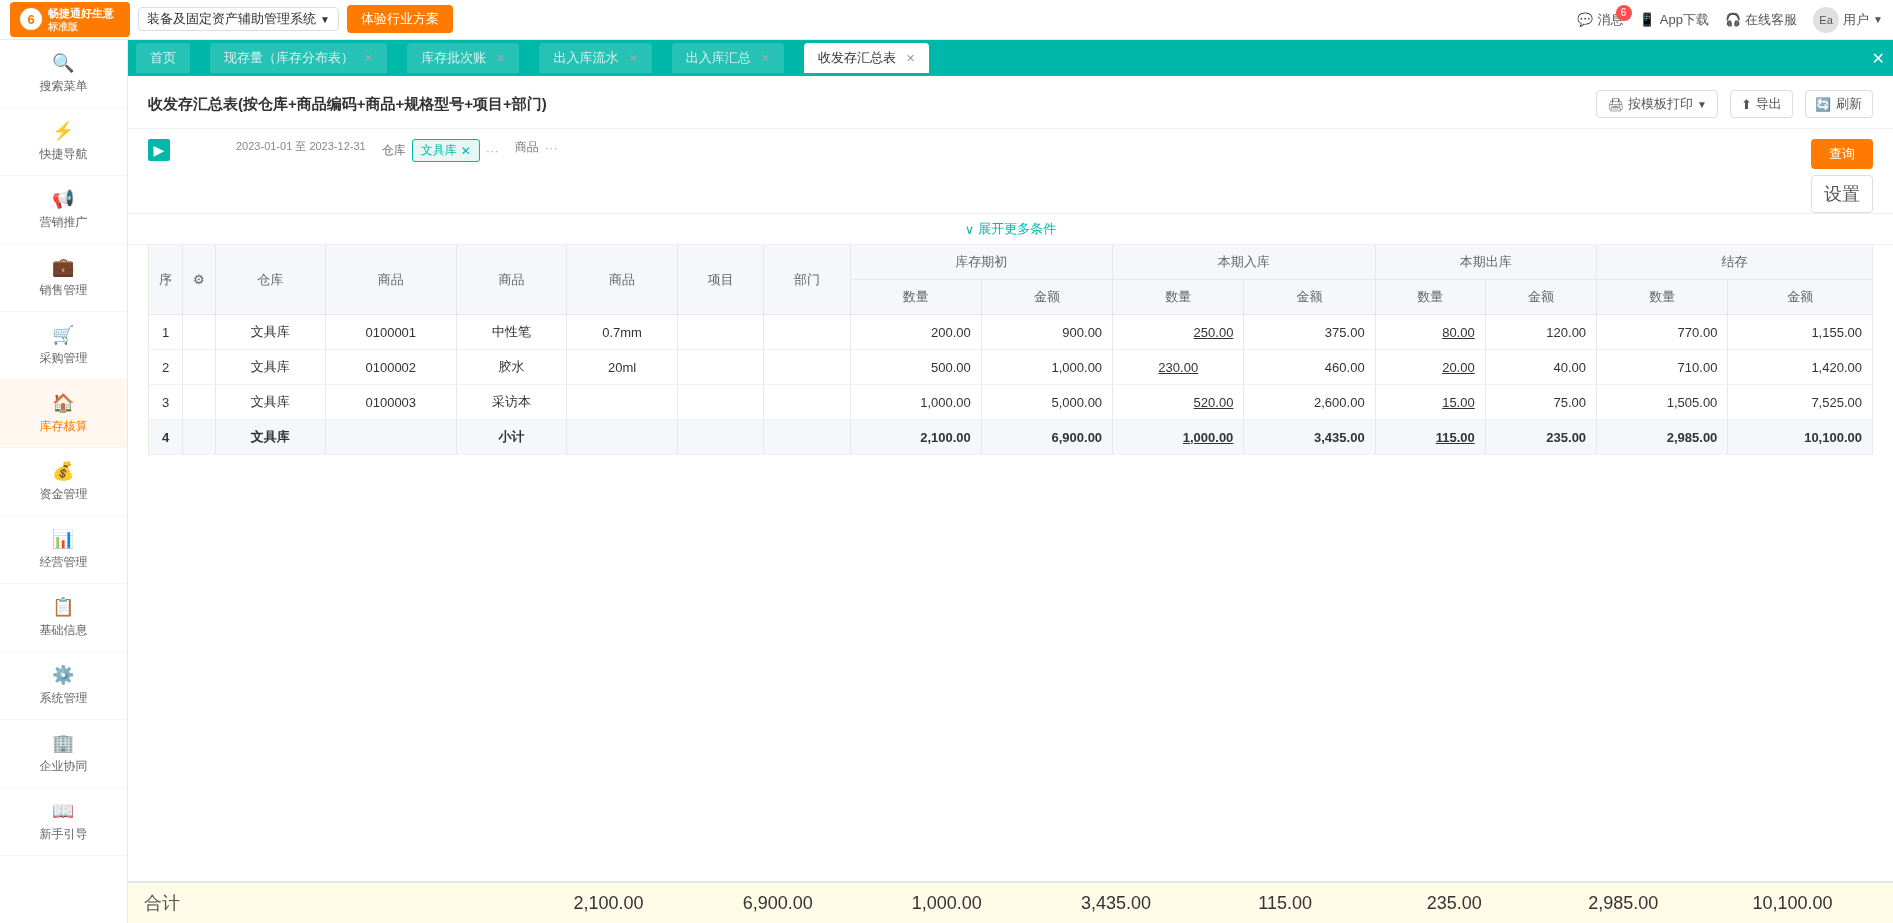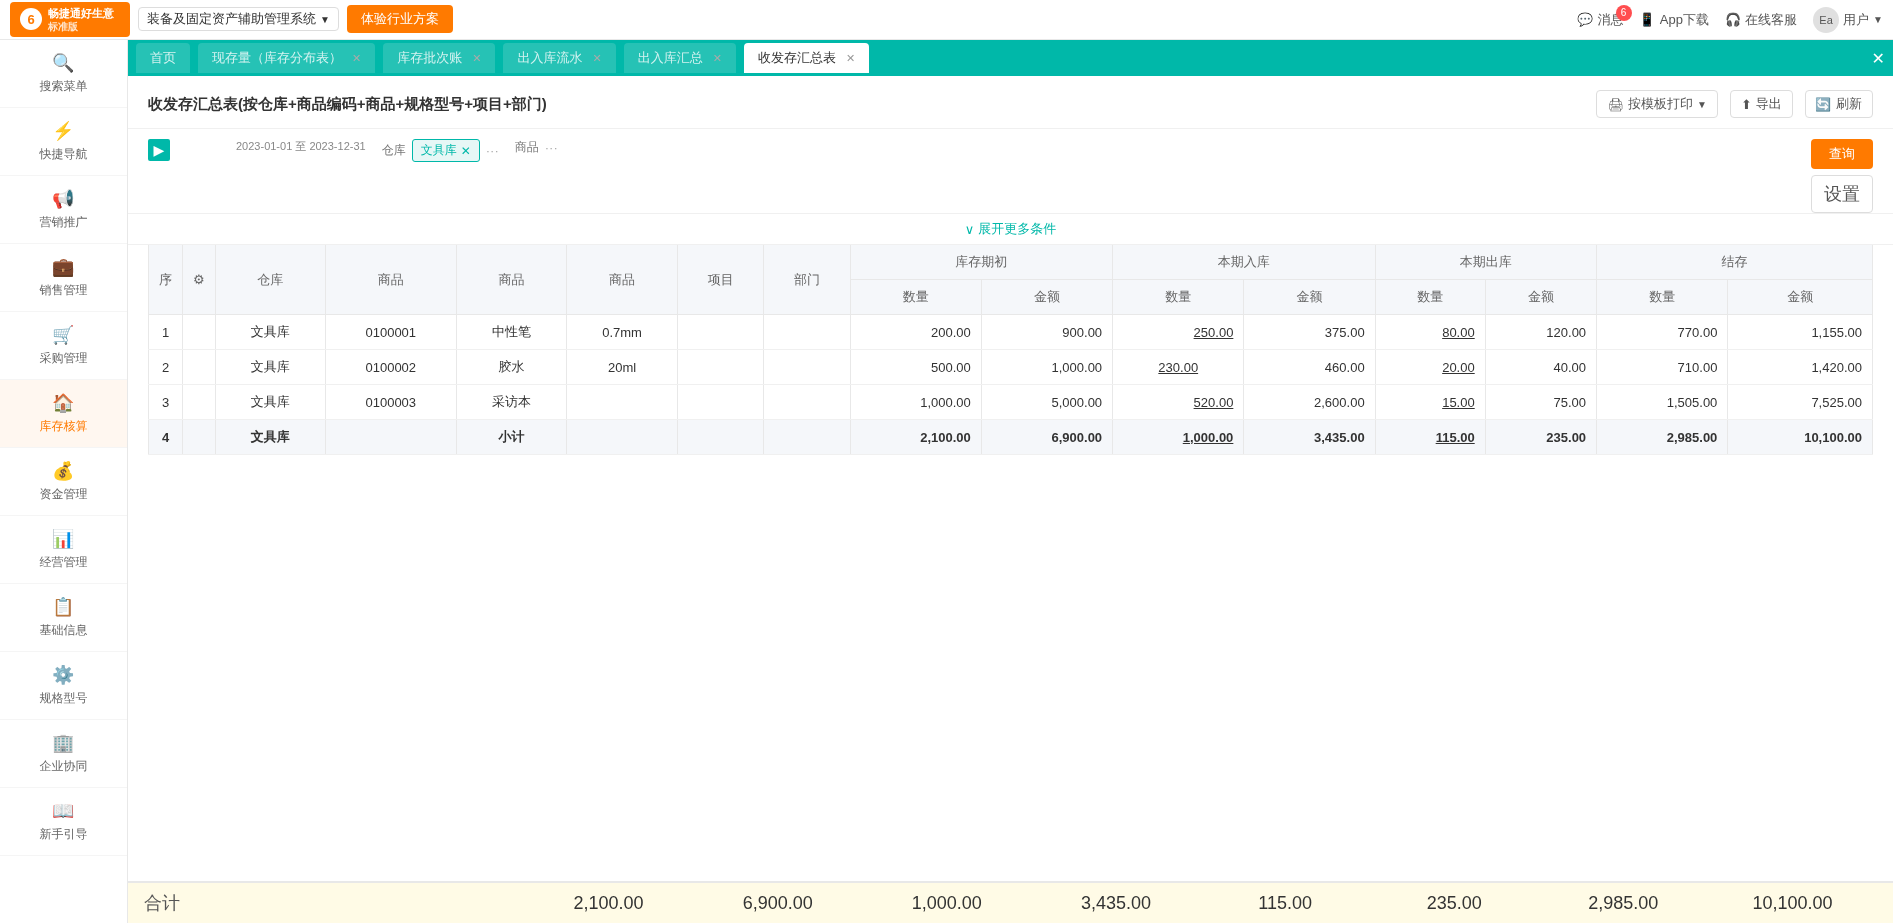--- a/index.html
+++ b/index.html
@@ -24,21 +24,21 @@
     
     .sidebar { width: 128px; background: #fff; border-right: 1px solid #e8e8e8; display: flex; flex-direction: column; overflow-y: auto; }
     .sidebar-item { display: flex; flex-direction: column; align-items: center; padding: 12px 8px; cursor: pointer; gap: 4px; color: #666; font-size: 12px; border-bottom: 1px solid #f5f5f5; }
     .sidebar-item.active { color: #ff7a00; background: #fff7f0; }
     .sidebar-icon { font-size: 18px; }
 
     
     .content-area { flex: 1; display: flex; flex-direction: column; overflow: hidden; }
 
     
-    .tab-bar { background: #00b8a9; display: flex; align-items: center; height: 36px; padding: 0 8px; gap: 8px; }
+    .tab-bar { background: #00b8a9; display: flex; align-items: center; height: 36px; padding: 0 8px; gap: 20px; }
     .tab-item { display: flex; align-items: center; gap: 6px; padding: 6px 14px; border-radius: 4px 4px 0 0; cursor: pointer; font-size: 13px; color: rgba(255,255,255,0.8); background: rgba(255,255,255,0.15); }
     .tab-item.active { background: #fff; color: #333; }
     .tab-item .close-x { font-size: 11px; color: #aaa; cursor: pointer; margin-left: 4px; }
     .tab-item.active .close-x { color: #999; }
     .tab-close-all { margin-left: auto; color: #fff; cursor: pointer; font-size: 16px; }
 
     
     .page-content { flex: 1; background: #fff; overflow: auto; padding: 0; display: flex; flex-direction: column; }
     .page-header { padding: 14px 20px 10px; border-bottom: 1px solid #f0f0f0; display: flex; align-items: center; justify-content: space-between; }
     .page-title { font-size: 15px; font-weight: 600; color: #333; }
@@ -138,21 +138,21 @@
       <div class="sidebar-item">
         <span class="sidebar-icon">📊</span>
         <span>经营管理</span>
       </div>
       <div class="sidebar-item">
         <span class="sidebar-icon">📋</span>
         <span>基础信息</span>
       </div>
       <div class="sidebar-item">
         <span class="sidebar-icon">⚙️</span>
-        <span>规格型号</span>
+        <span>系统管理</span>
       </div>
       <div class="sidebar-item">
         <span class="sidebar-icon">🏢</span>
         <span>企业协同</span>
       </div>
       <div class="sidebar-item">
         <span class="sidebar-icon">📖</span>
         <span>新手引导</span>
       </div>
     </div>

